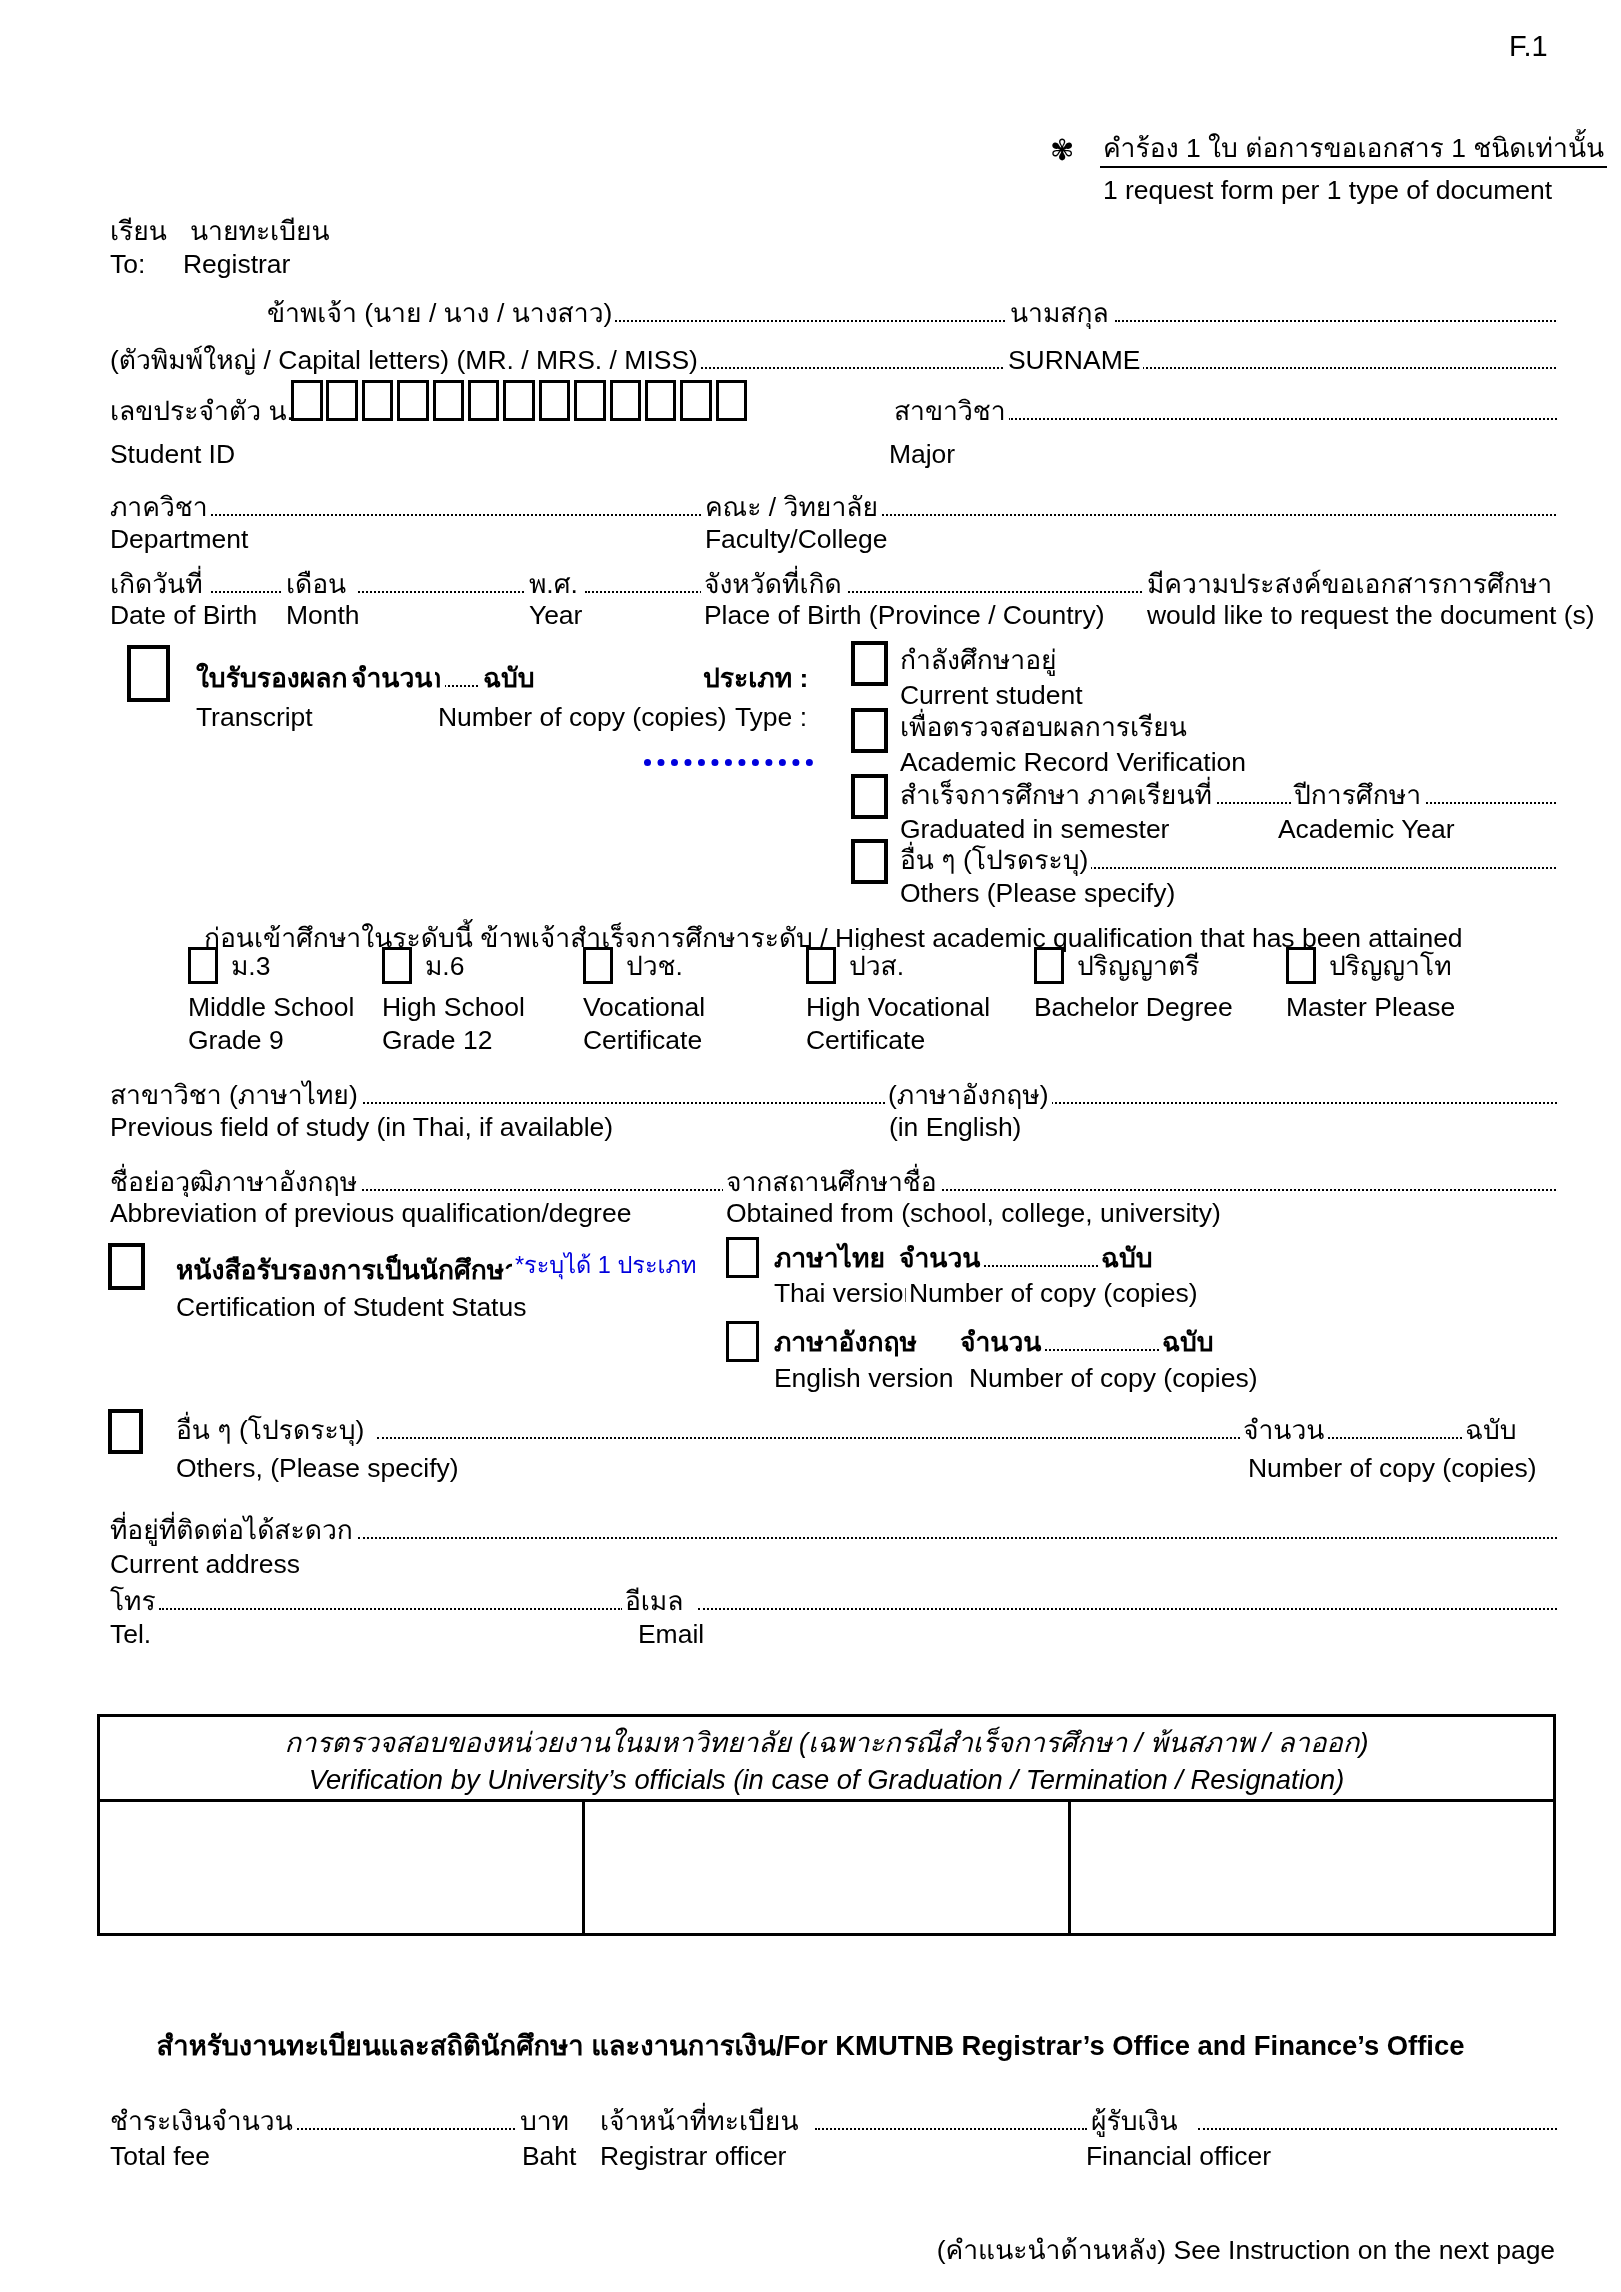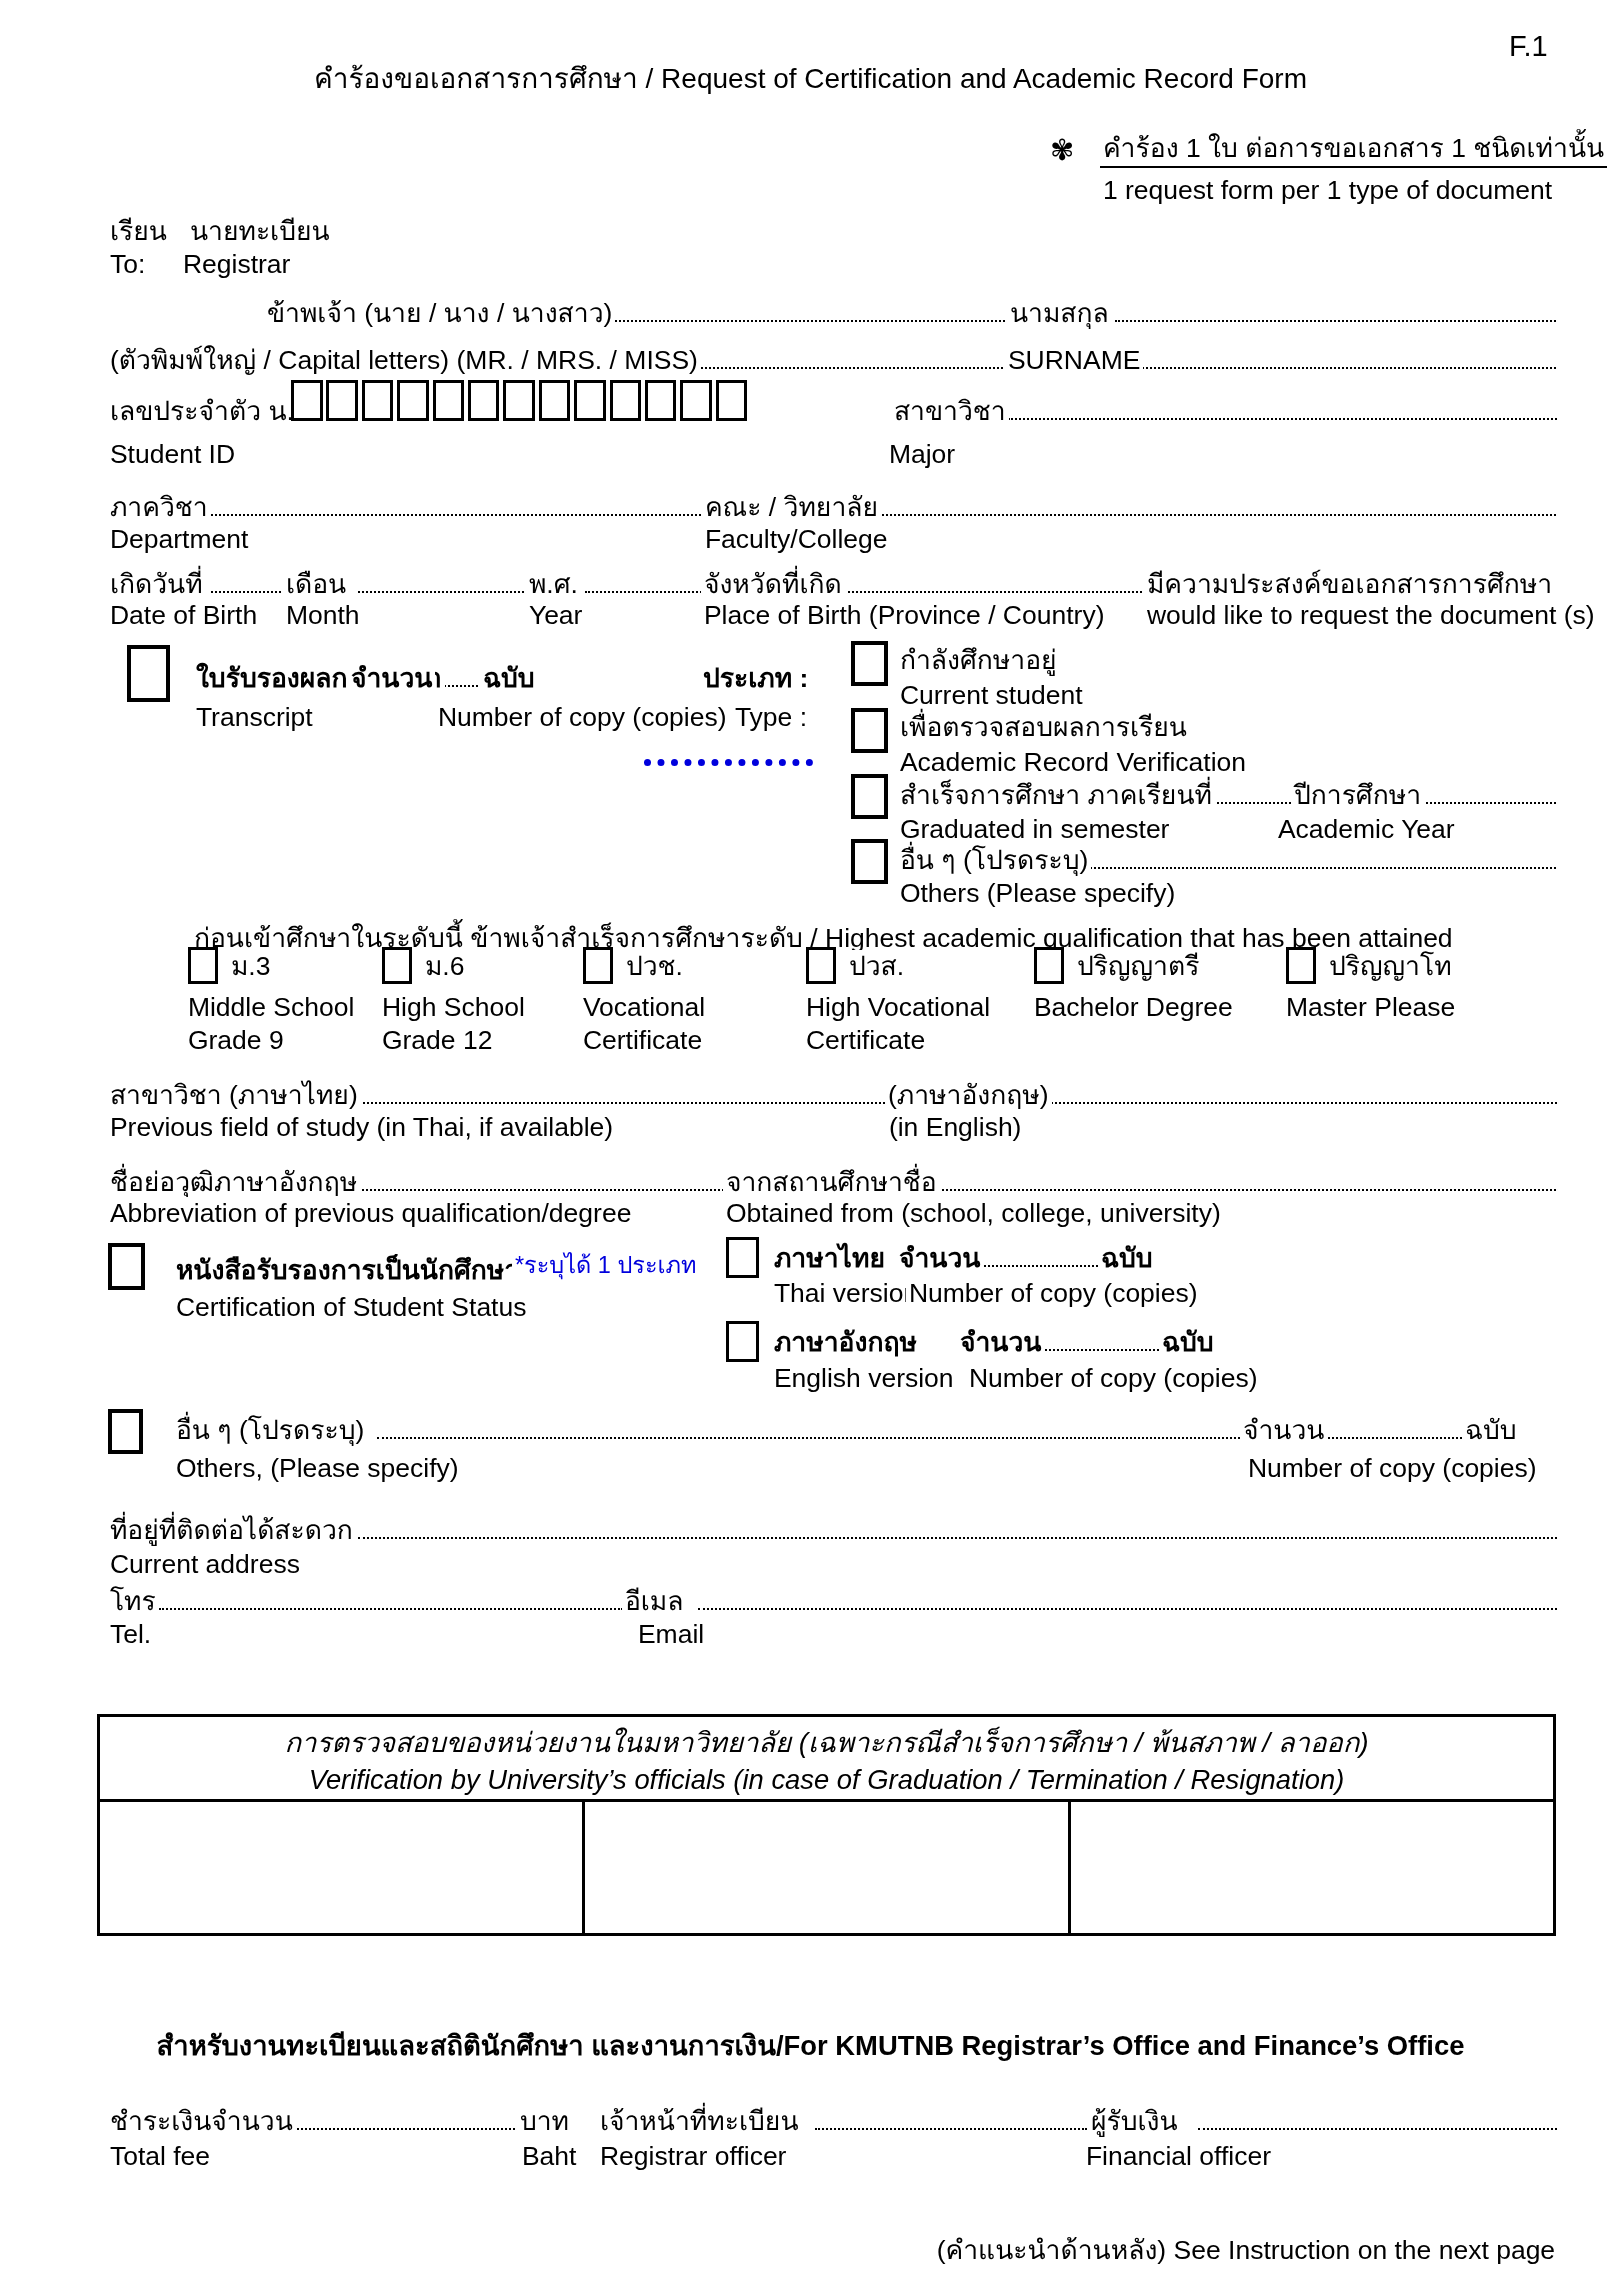--- a/index.html
+++ b/index.html
@@ -33,23 +33,20 @@
 </style>
 </head>
 <body>
 
 <div class="page">
 
   <div class="ln" style="top:27.4px">
     <span class="lb" style="left:1506px;font-size:29px">F.1</span>
   </div>
 
-  <div class="ln" style="top:55px;height:41px">
-    <span class="lb center" style="font-size:28px">คำร้องขอเอกสารการศึกษา / Request of  Certification and Academic Record Form</span>
-  </div>
 
   <div class="ln" style="top:125px;height:43px">
     <span class="lb" style="left:1047px;font-size:29px">✾</span>
     <span class="lb u" style="left:1100px">คำร้อง 1 ใบ  ต่อการขอเอกสาร 1 ชนิดเท่านั้น</span>
   </div>
   <div class="ln" style="top:169px">
     <span class="lb" style="left:1100px">1 request form per 1 type of document</span>
   </div>
 
   <div class="ln" style="top:210px">
@@ -177,21 +174,21 @@
   <div class="cbx" style="left:851px;top:839px;width:29px;height:37px"></div>
   <div class="ln" style="top:837px;height:39px">
     <i class="dl" style="left:1073px;width:483px"></i>
     <span class="lb" style="left:897px">อื่น ๆ (โปรดระบุ)</span>
   </div>
   <div class="ln" style="top:872px">
     <span class="lb" style="left:897px">Others (Please specify)</span>
   </div>
 
   <div class="ln" style="top:917px">
-    <span class="lb" style="left:191px">ก่อนเข้าศึกษาในระดับนี้ ข้าพเจ้าสำเร็จการศึกษาระดับ / Highest academic qualification that has been attained</span>
+    <span class="lb" style="left:201px">ก่อนเข้าศึกษาในระดับนี้ ข้าพเจ้าสำเร็จการศึกษาระดับ / Highest academic qualification that has been attained</span>
   </div>
   <div class="cbx cbx4" style="left:188px;top:947px;width:23.5px;height:31px"></div>
   <div class="cbx cbx4" style="left:382px;top:947px;width:23.5px;height:31px"></div>
   <div class="cbx cbx4" style="left:583px;top:947px;width:23.5px;height:31px"></div>
   <div class="cbx cbx4" style="left:806px;top:947px;width:23.5px;height:31px"></div>
   <div class="cbx cbx4" style="left:1034px;top:947px;width:23.5px;height:31px"></div>
   <div class="cbx cbx4" style="left:1286px;top:947px;width:23.5px;height:31px"></div>
   <div class="ln" style="top:945px">
     <span class="lb" style="left:228px">ม.3</span>
     <span class="lb" style="left:422px">ม.6</span>

